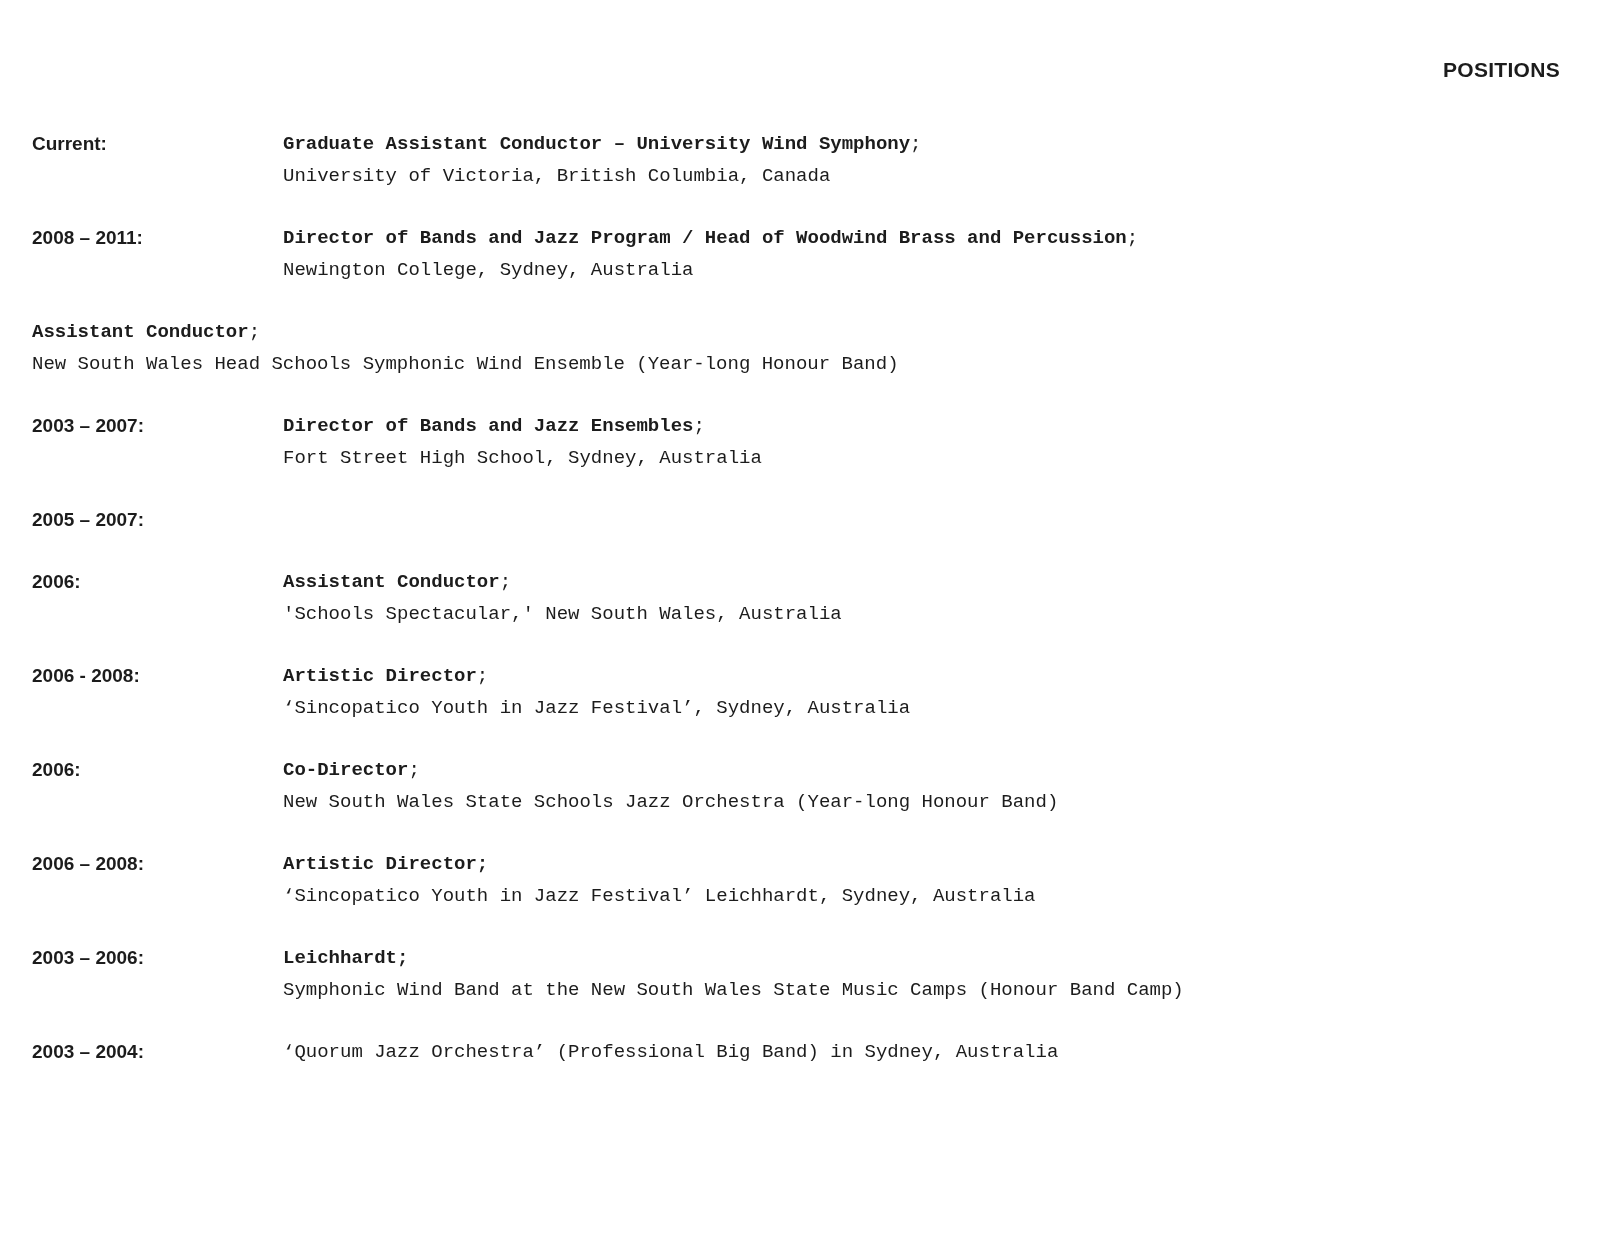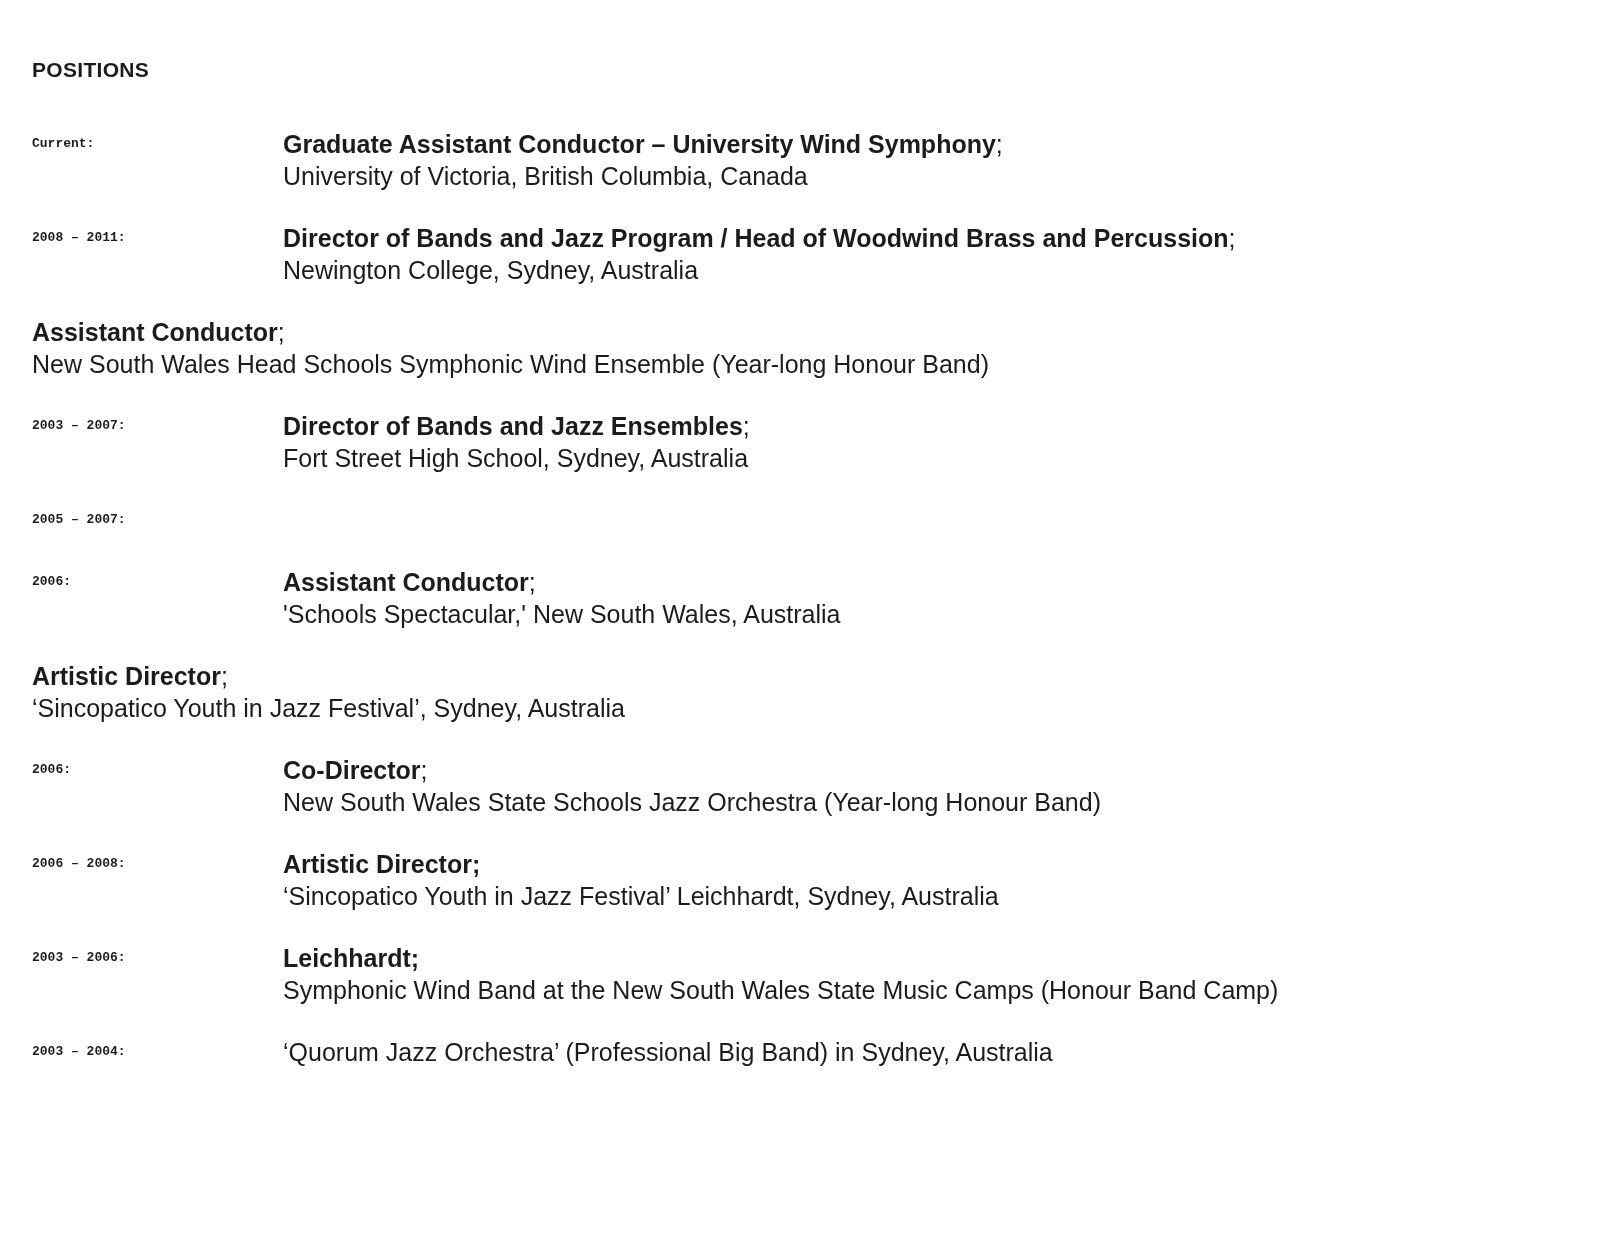--- a/index.html
+++ b/index.html
@@ -16,42 +16,43 @@
     overflow: hidden;
   }
   .page {
     padding: 58px 40px 0 32px;
   }
   .heading {
     font-size: 21px;
     font-weight: bold;
     letter-spacing: 0.3px;
     margin: 0 0 46px 0;
+    text-align: right;
   }
   .positions-list {
     display: block;
   }
   .entry {
     display: flex;
     align-items: flex-start;
     margin-bottom: 30px;
   }
   .entry-date {
     flex: 0 0 251px;
     width: 251px;
     font-weight: bold;
-    font-size: 13px;
+    font-size: 19px;
     line-height: 32px;
     white-space: nowrap;
-    font-family: Liberation Mono, monospace;
   }
   .entry-content {
     flex: 1 1 auto;
-    font-size: 25px;
+    font-size: 19px;
     line-height: 32px;
+    font-family: Liberation Mono, monospace;
   }
   .entry-title {
     font-weight: bold;
   }
   .entry-semicolon {
     font-weight: normal;
   }
   .entry-semicolon.bold {
     font-weight: bold;
   }
@@ -113,20 +114,21 @@
     <div class="entry-date">2006:</div>
     <div class="entry-content">
       <div>
         <span class="entry-title">Assistant Conductor</span><span class="entry-semicolon">;</span>
       </div>
       <div class="entry-detail">'Schools Spectacular,' New South Wales, Australia</div>
     </div>
   </div>
 
   <div class="entry">
+    <div class="entry-date">2006 - 2008:</div>
     <div class="entry-content">
       <div>
         <span class="entry-title">Artistic Director</span><span class="entry-semicolon">;</span>
       </div>
       <div class="entry-detail">‘Sincopatico Youth in Jazz Festival’, Sydney, Australia</div>
     </div>
   </div>
 
   <div class="entry">
     <div class="entry-date">2006:</div>

